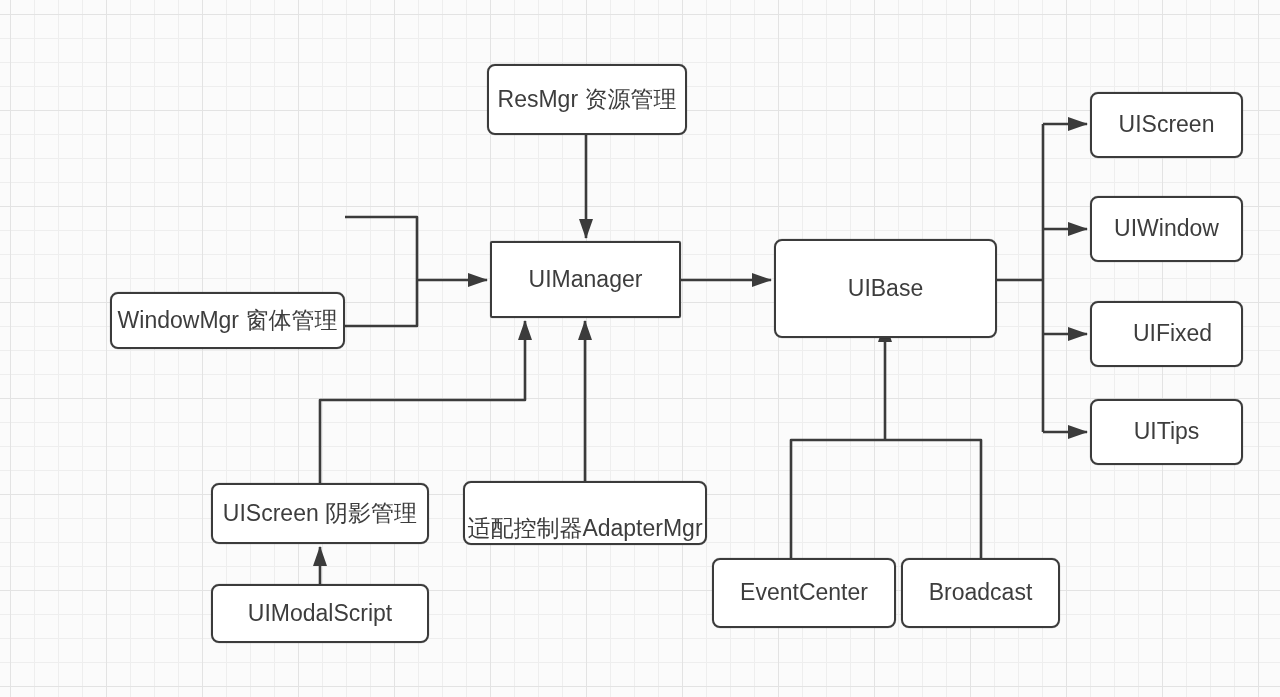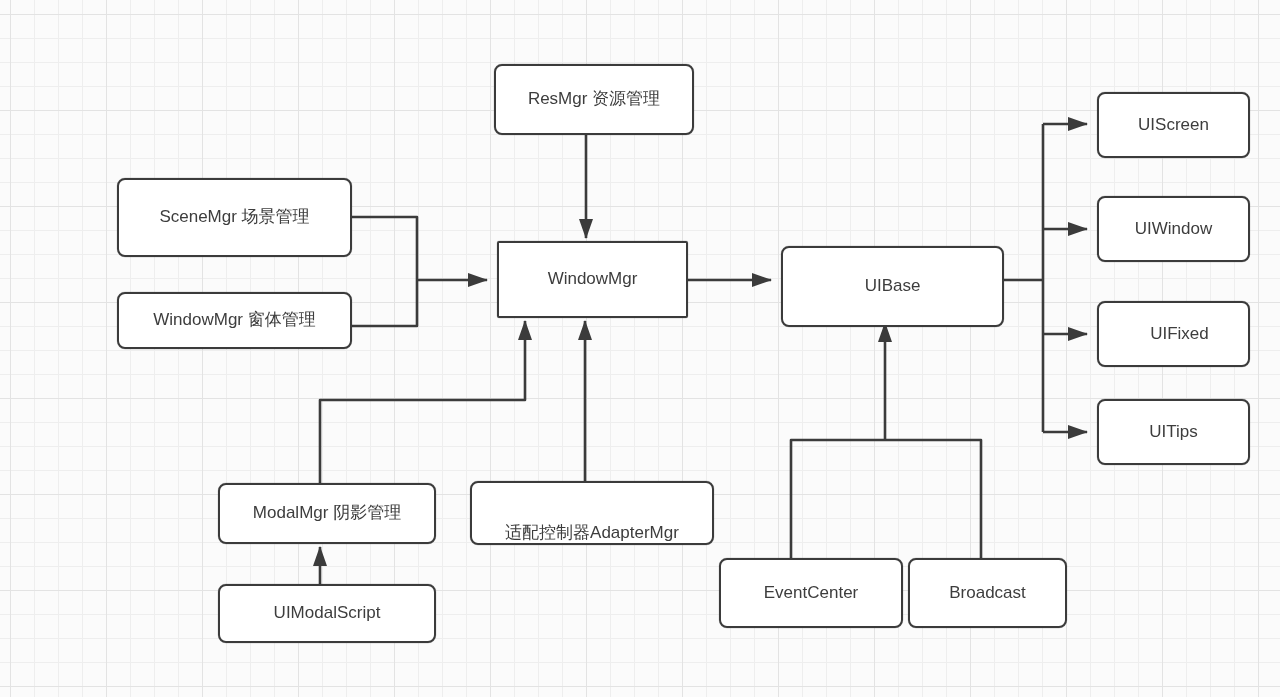--- a/index.html
+++ b/index.html
@@ -37,24 +37,23 @@
   .node {
     position: absolute;
     background: #ffffff;
     border: 2.6px solid #3b3b3b;
     border-radius: 8px;
     display: flex;
     align-items: center;
     justify-content: center;
     text-align: center;
     color: #3d3d3d;
-    font-size: 17px;
+    font-size: 23px;
     line-height: 1.2;
     box-shadow: 0 0 0 0.4px rgba(0,0,0,0.15);
-    margin-left: 7px;
   }
   .node.square { border-radius: 2px; }
   .node-label { white-space: nowrap; }
 </style>
 </head>
 <body>
 
 <div class="canvas">
 
   <svg class="edge-layer" width="1280" height="697" viewBox="0 0 1280 697" xmlns="http://www.w3.org/2000/svg">
@@ -85,54 +84,51 @@
     <path class="edge" d="M1043,124 H1087" marker-end="url(#arrow)"></path>
     <path class="edge" d="M1043,229 H1087" marker-end="url(#arrow)"></path>
     <path class="edge" d="M1043,334 H1087" marker-end="url(#arrow)"></path>
     <path class="edge" d="M1043,432 H1087" marker-end="url(#arrow)"></path>
   </svg>
 
   <div class="node" style="left:487px; top:64px;  width:200px; height:71px;">
     <span class="node-label">ResMgr 资源管理</span>
   </div>
 
-  <div class="node" style="left:110px; top:178px; width:235px; height:79px;">
-    <span class="node-label">SceneMgr 场景管理</span>
-  </div>
 
   <div class="node" style="left:110px; top:292px; width:235px; height:57px;">
     <span class="node-label">WindowMgr 窗体管理</span>
   </div>
 
   <div class="node square" style="left:490px; top:241px; width:191px; height:77px;">
-    <span class="node-label">WindowMgr</span>
+    <span class="node-label">UIManager</span>
   </div>
 
-  <div class="node" style="left:774px; top:246px; width:223px; height:81px;">
+  <div class="node" style="left:774px; top:239px; width:223px; height:99px;">
     <span class="node-label">UIBase</span>
   </div>
 
   <div class="node" style="left:1090px; top:92px; width:153px; height:66px;">
     <span class="node-label">UIScreen</span>
   </div>
 
   <div class="node" style="left:1090px; top:196px; width:153px; height:66px;">
     <span class="node-label">UIWindow</span>
   </div>
 
   <div class="node" style="left:1090px; top:301px; width:153px; height:66px;padding-left:12px;">
     <span class="node-label">UIFixed</span>
   </div>
 
   <div class="node" style="left:1090px; top:399px; width:153px; height:66px;">
     <span class="node-label">UITips</span>
   </div>
 
   <div class="node" style="left:211px; top:483px; width:218px; height:61px;">
-    <span class="node-label">ModalMgr 阴影管理</span>
+    <span class="node-label">UIScreen 阴影管理</span>
   </div>
 
   <div class="node" style="left:211px; top:584px; width:218px; height:59px;">
     <span class="node-label">UIModalScript</span>
   </div>
 
   <div class="node" style="left:463px; top:481px; width:244px; height:64px;align-items:flex-end;">
     <span class="node-label">适配控制器AdapterMgr</span>
   </div>
 

